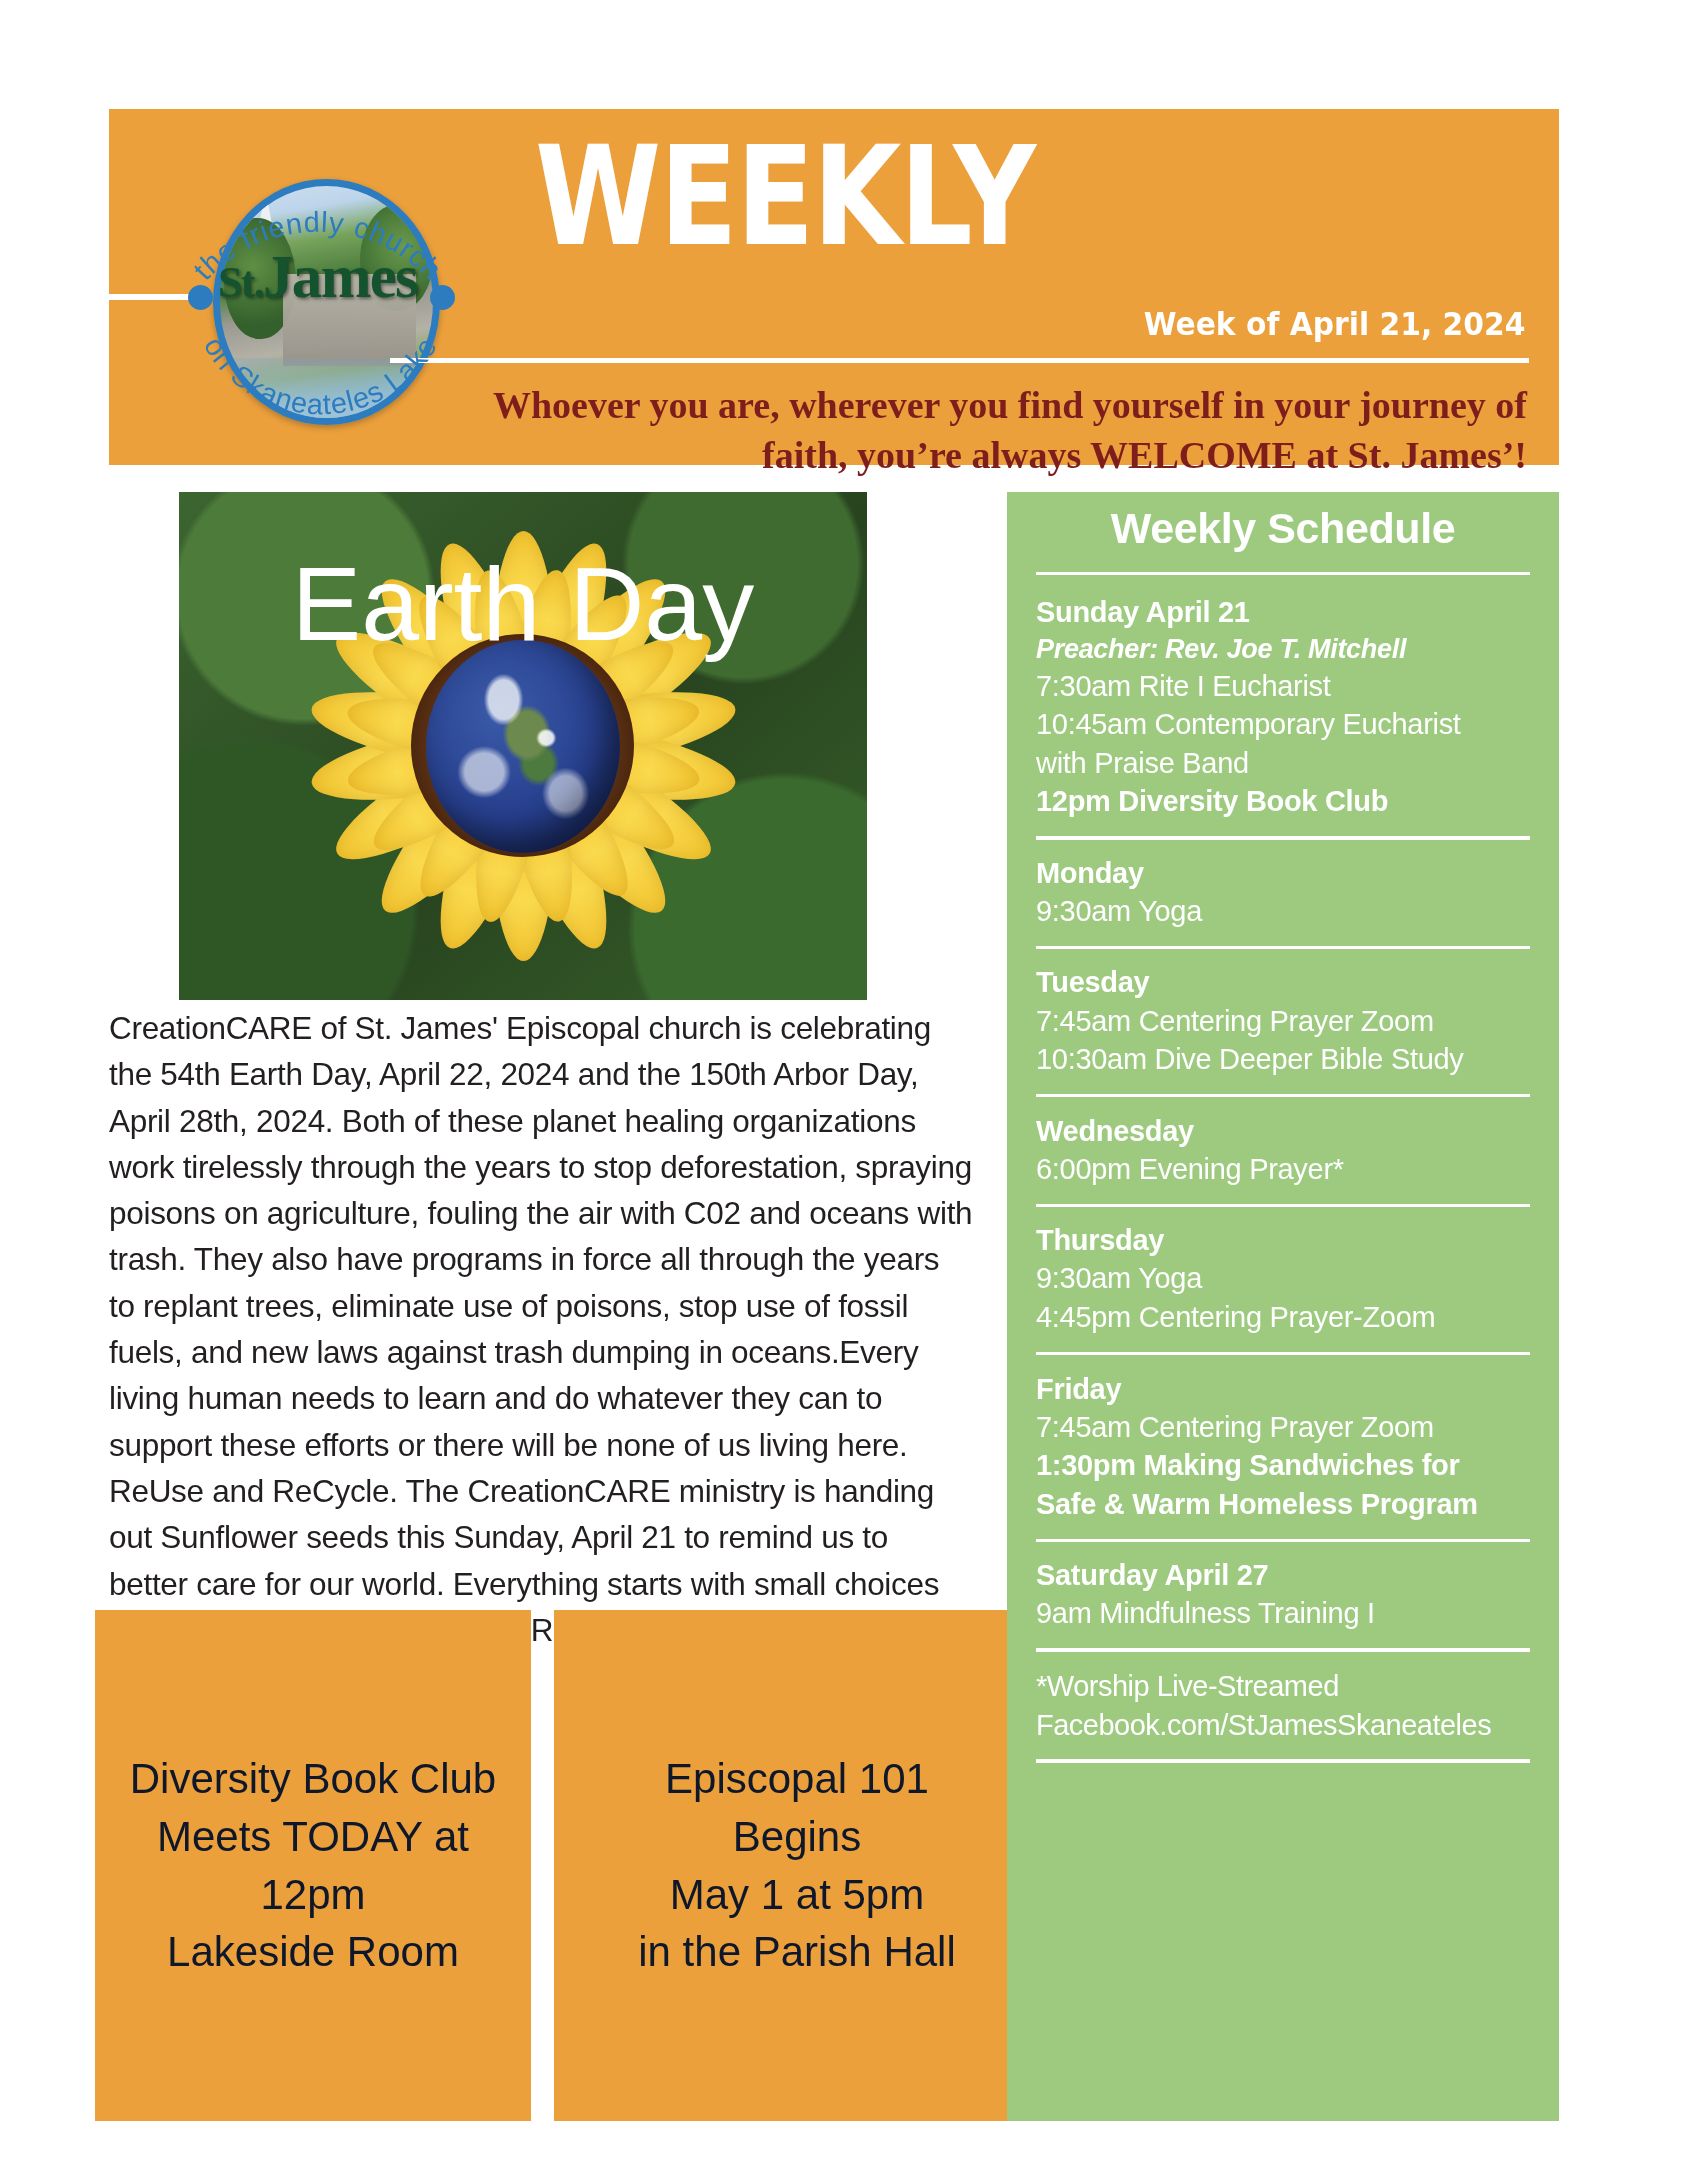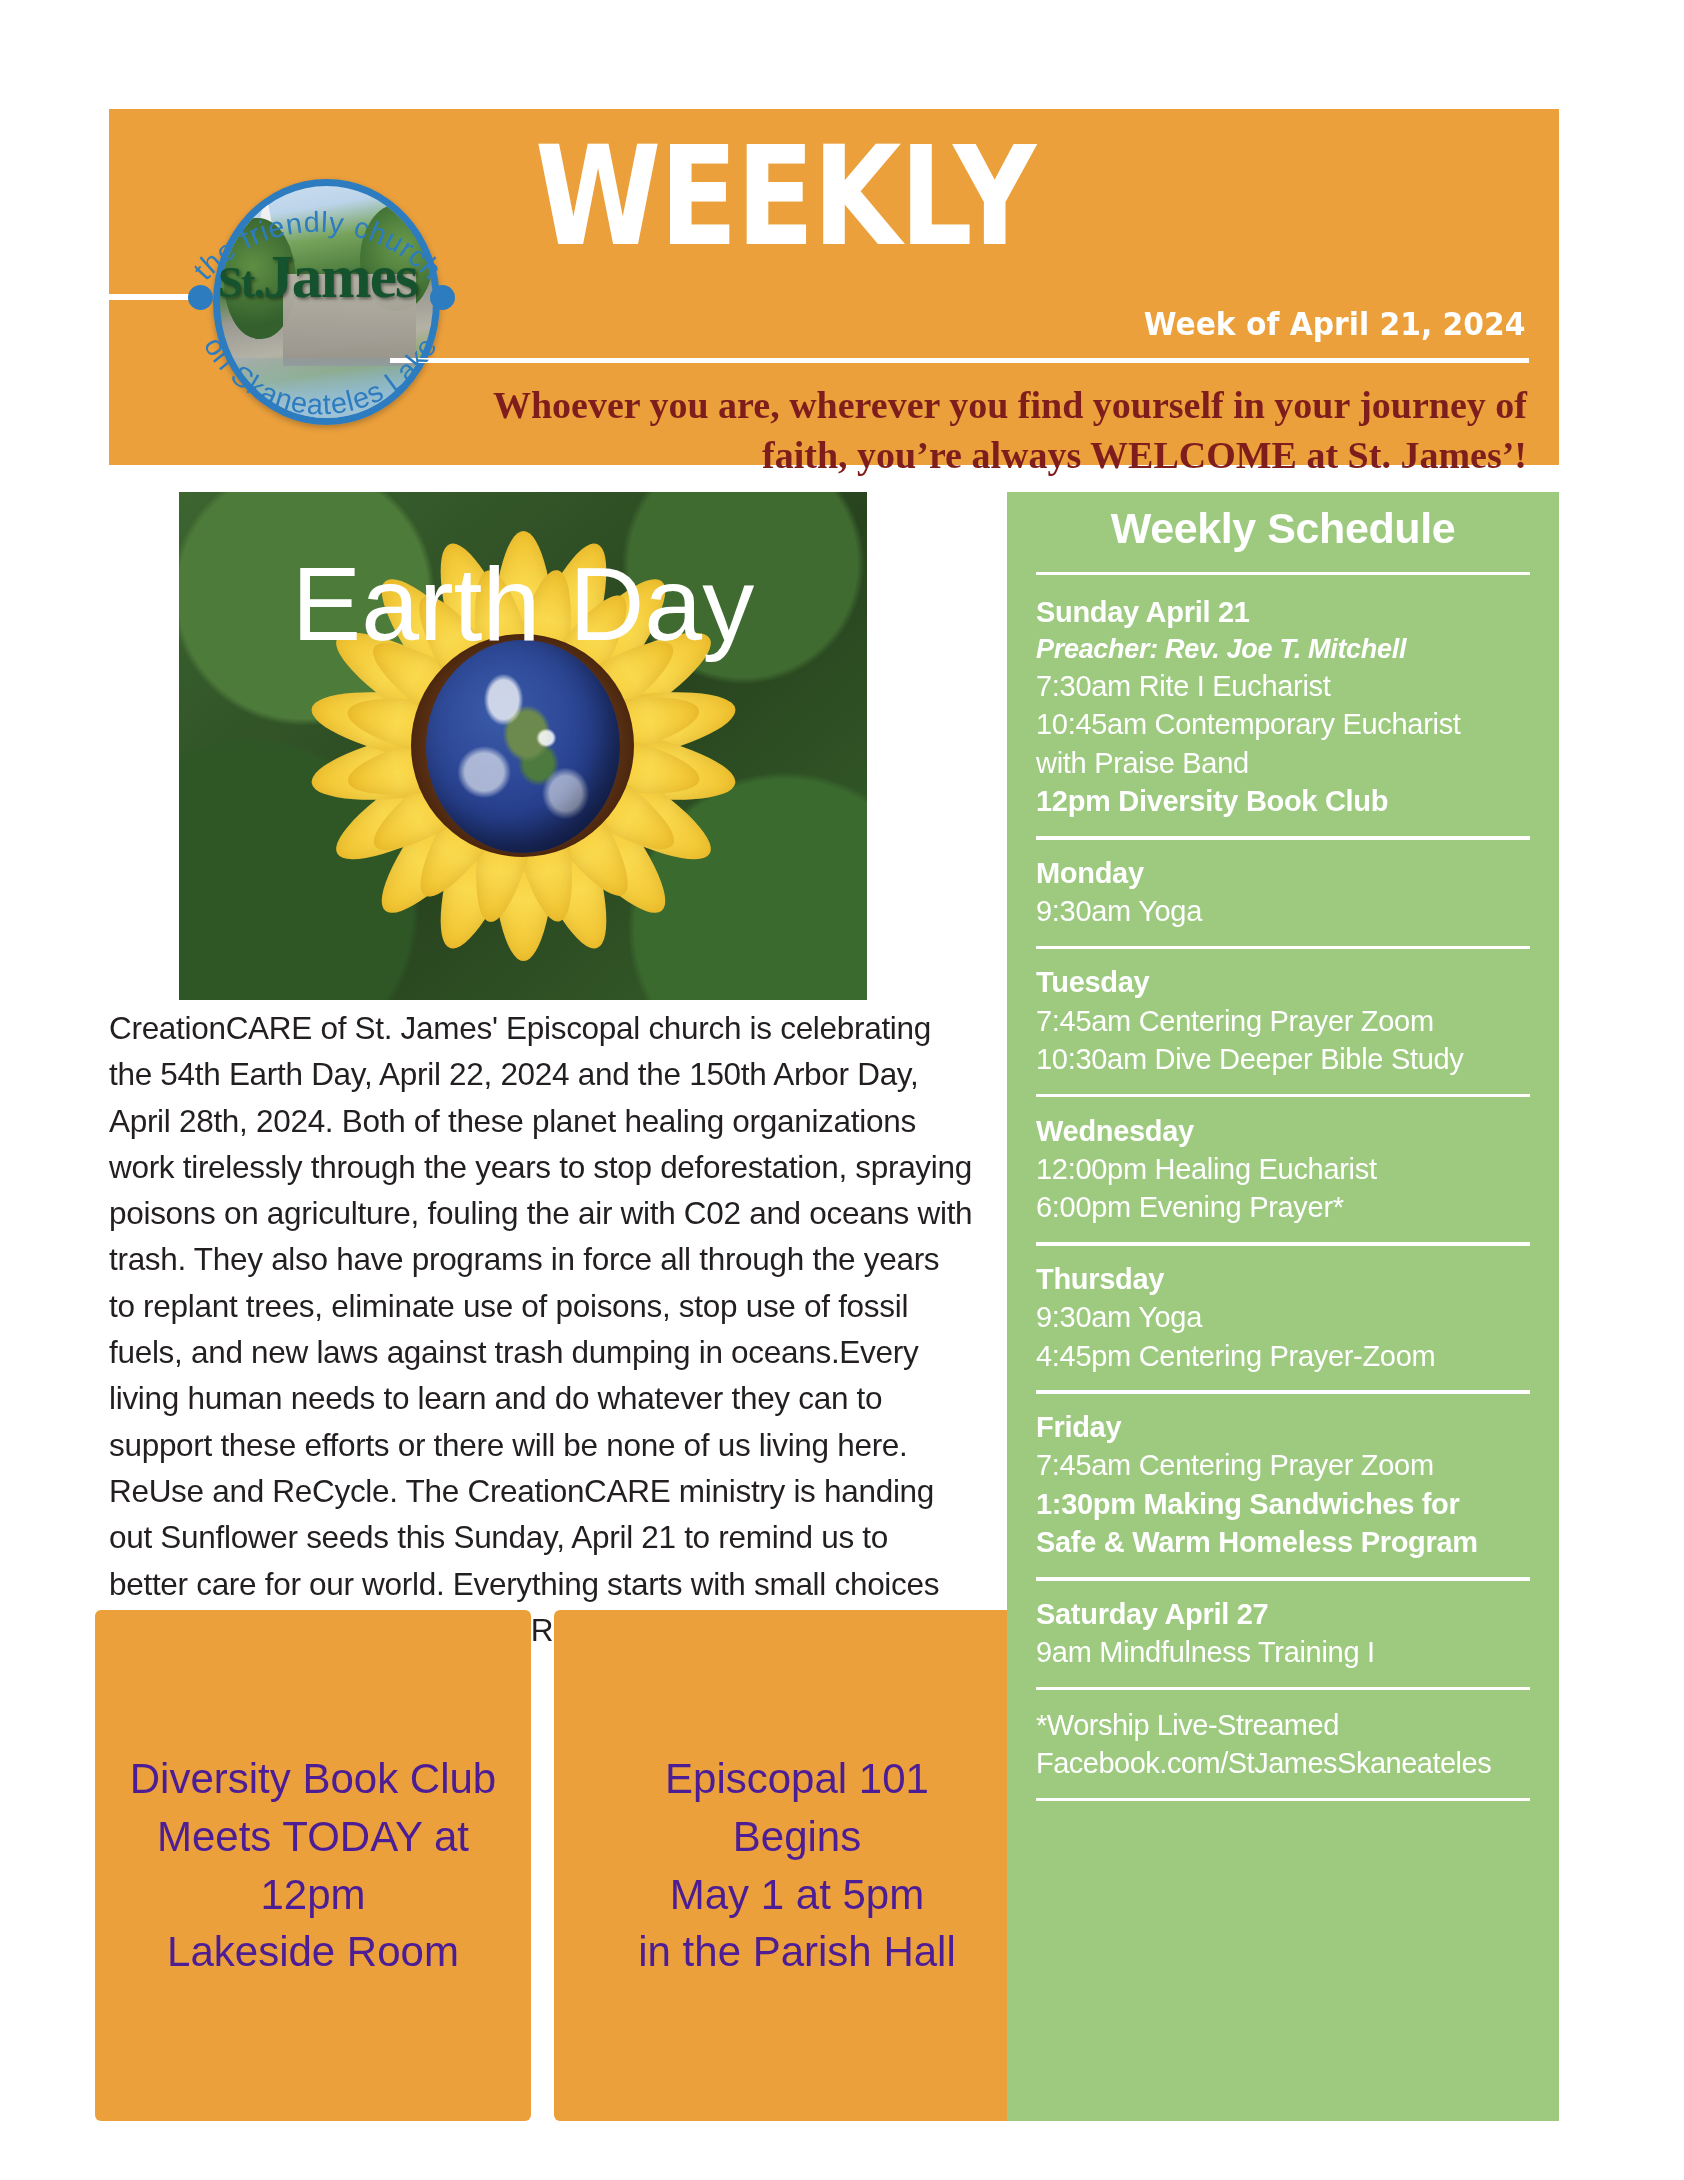--- a/index.html
+++ b/index.html
@@ -288,31 +288,30 @@
     font-size: 31.5px;
     line-height: 1.47;
     letter-spacing: -0.3px;
     text-align: left;
   }
 
   
   .promo {
     position: absolute;
     background: #EBA03C;
-    color: #4c1d95;
+    color: #0f172a;
     font-family: "Liberation Sans", sans-serif;
     font-size: 42px;
     line-height: 1.38;
     text-align: center;
     display: flex;
     align-items: center;
     justify-content: center;
     padding: 0 12px;
     box-sizing: border-box;
-    border-radius: 6px;
   }
   .promo-1 { left: 95px;  top: 1610px; width: 436px; height: 511px; }
   .promo-2 { left: 554px;  top: 1610px; width: 486px; height: 511px; }
   .promo .lines { width: 100%; }
   .promo .lines div { white-space: nowrap; }
 
   
   .sidebar {
     position: absolute;
     left: 1007px;
@@ -484,21 +483,20 @@
       </div>
       <div class="hr tight"></div>
       <div class="day-block">
         <div class="day-name">Tuesday</div>
         <div class="day-item">7:45am Centering Prayer Zoom</div>
         <div class="day-item">10:30am Dive Deeper Bible Study</div>
       </div>
       <div class="hr tight"></div>
       <div class="day-block">
         <div class="day-name">Wednesday</div>
-        <div class="day-item">12:00pm Healing Eucharist</div>
         <div class="day-item">6:00pm Evening Prayer*</div>
       </div>
       <div class="hr tight"></div>
       <div class="day-block">
         <div class="day-name">Thursday</div>
         <div class="day-item">9:30am Yoga</div>
         <div class="day-item">4:45pm Centering Prayer-Zoom</div>
       </div>
       <div class="hr tight"></div>
       <div class="day-block">

